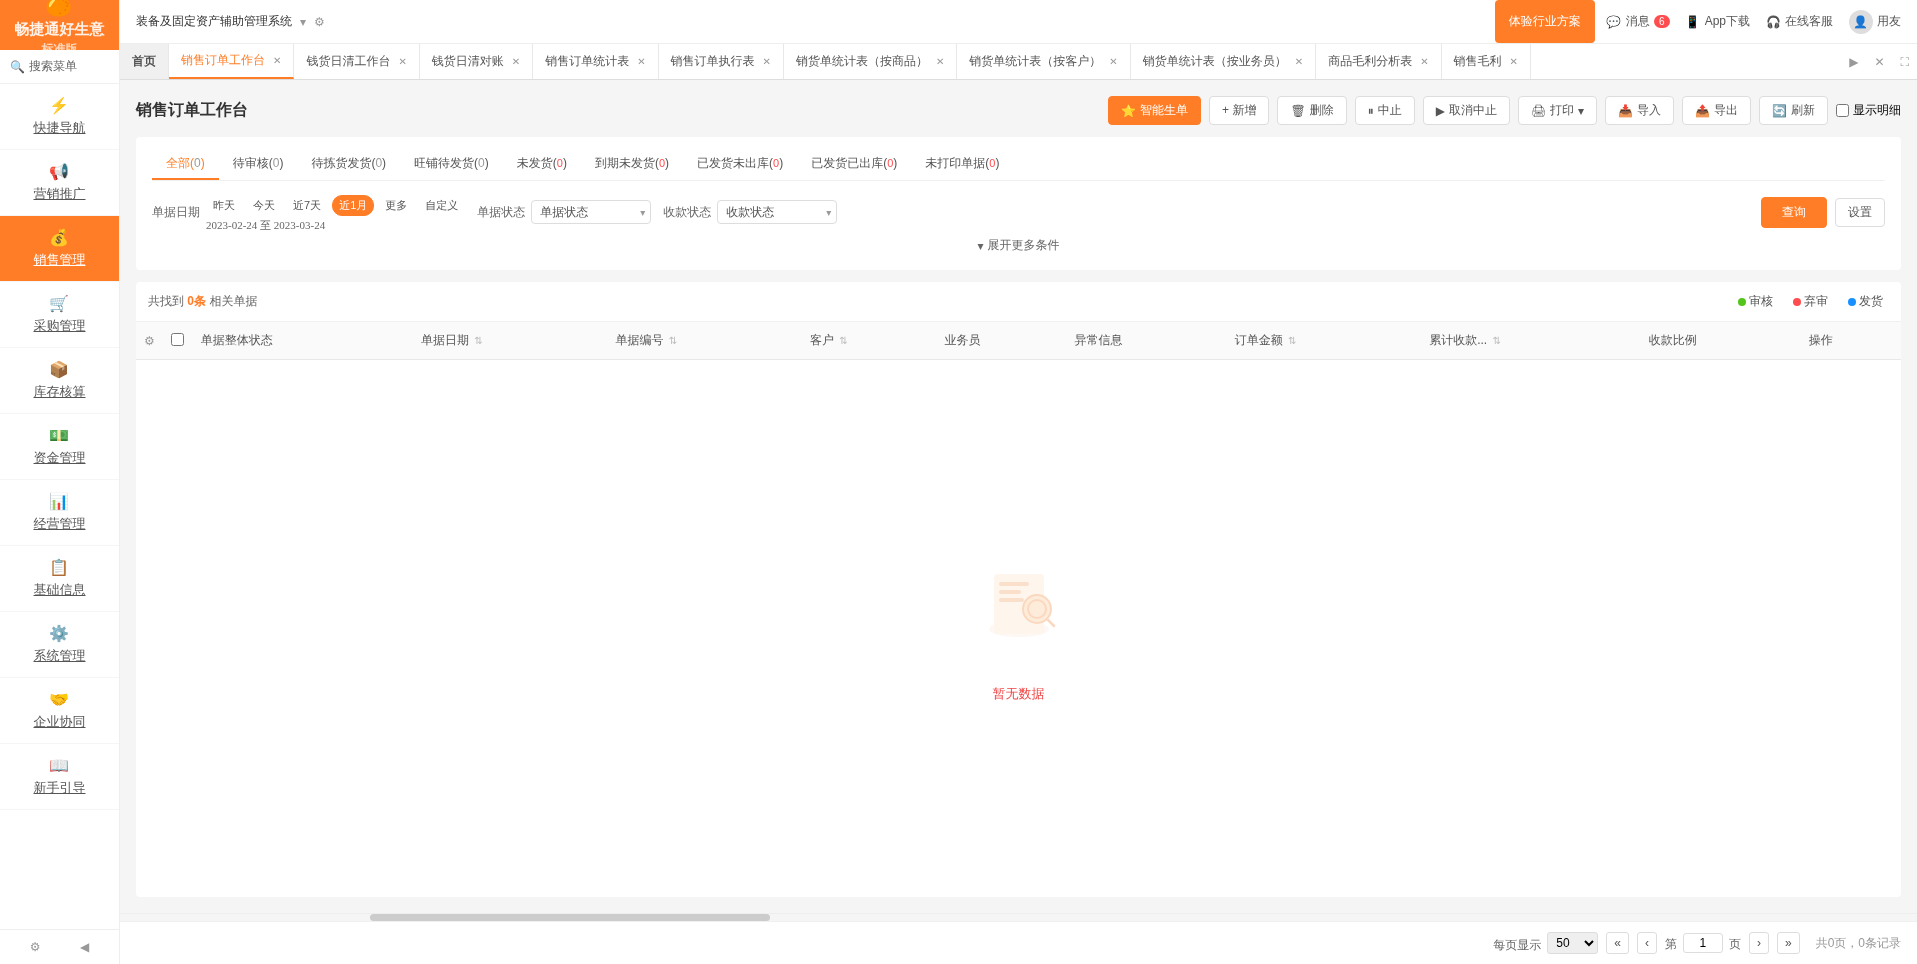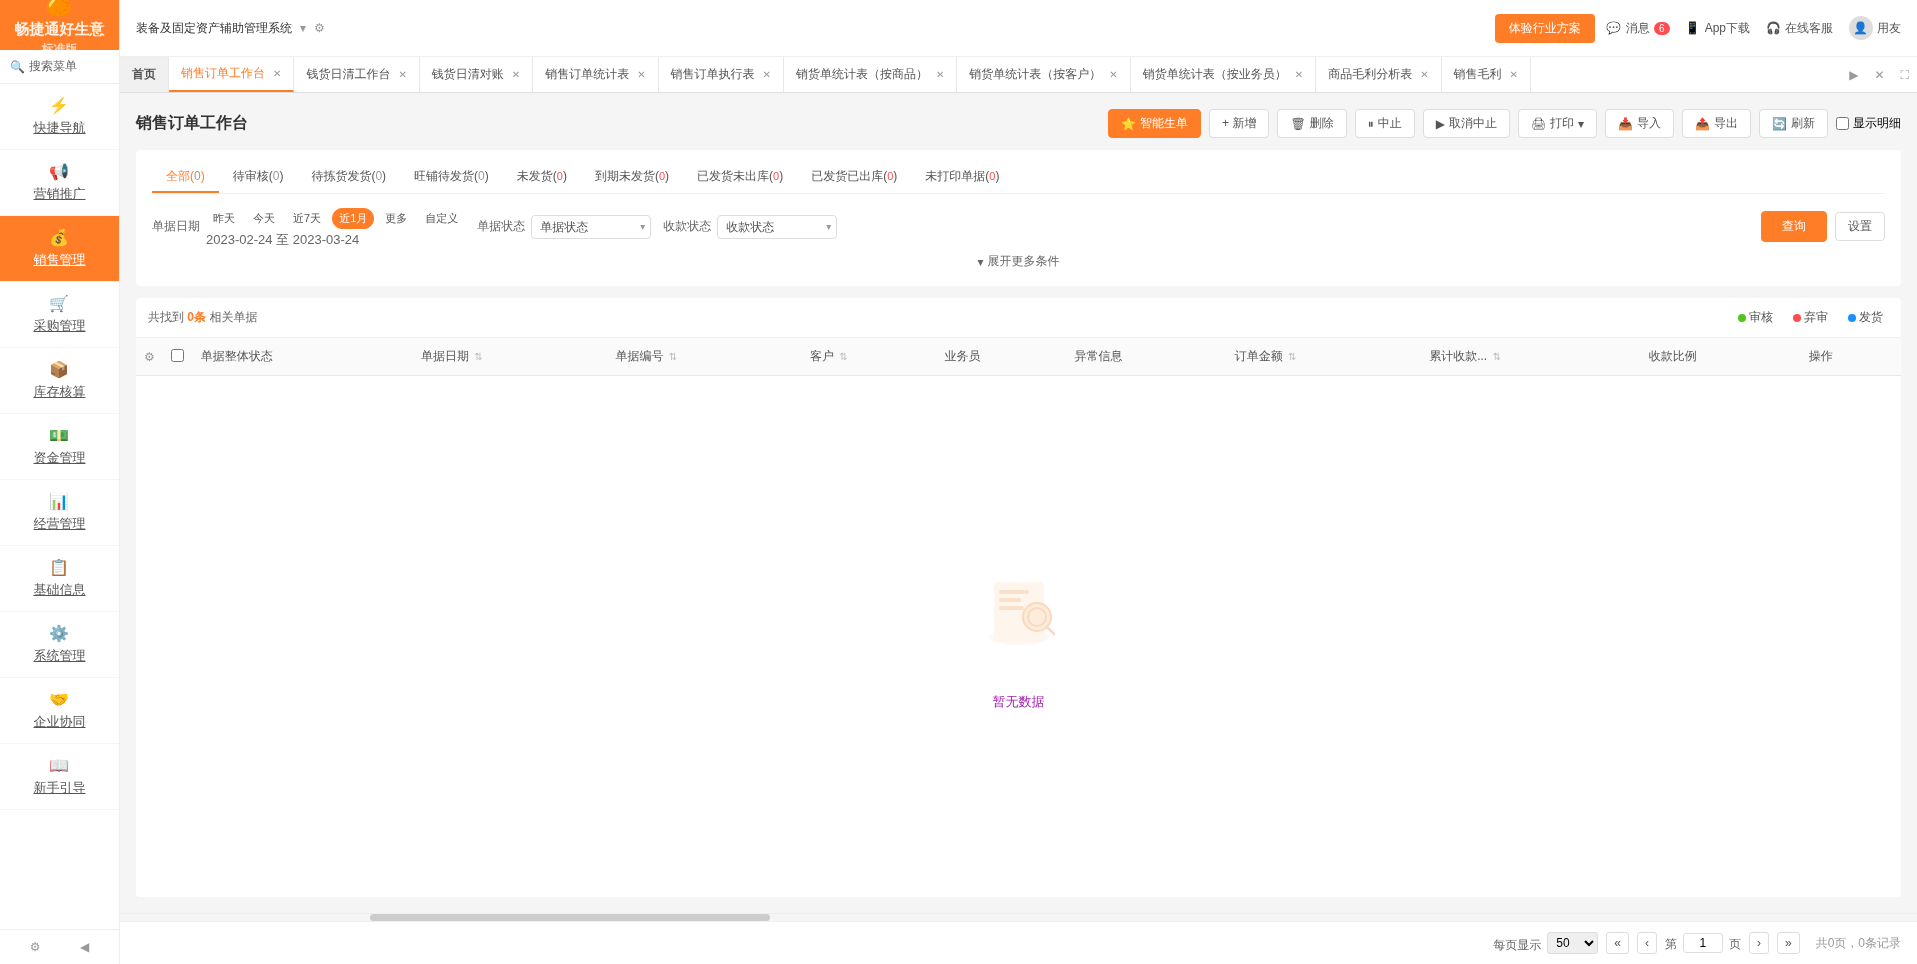--- a/index.html
+++ b/index.html
@@ -13,21 +13,21 @@
     .sidebar-item { padding: 12px 8px; display: flex; flex-direction: column; align-items: center; gap: 4px; cursor: pointer; color: #555; border-bottom: 1px solid #f5f5f5; }
     .sidebar-item.active { background: #ff7d26; color: white; }
     .sidebar-item .icon { font-size: 16px; }
     .sidebar-item .label { font-size: 13px; text-decoration: underline; }
     .sidebar-bottom { margin-top: auto; padding: 10px; display: flex; justify-content: space-around; border-top: 1px solid #eee; }
 
     
     .main { flex: 1; display: flex; flex-direction: column; overflow: hidden; }
 
     
-    .topbar { height: 57px; background: #fff; display: flex; align-items: center; padding: 0 16px; border-bottom: 1px solid #eee; gap: 12px; }
+    .topbar { height: 44px; background: #fff; display: flex; padding: 0 16px; border-bottom: 1px solid #eee; gap: 12px; }
     .topbar-title { flex: 1; font-size: 13px; color: #333; display: flex; align-items: center; gap: 8px; }
     .topbar-btn { background: #ff7d26; color: white; border: none; padding: 6px 14px; border-radius: 4px; cursor: pointer; font-size: 12px; }
     .topbar-actions { display: flex; align-items: center; gap: 16px; color: #555; font-size: 13px; }
     .topbar-actions .action-item { display: flex; align-items: center; gap: 4px; cursor: pointer; }
     .badge { background: #ff4d4f; color: white; border-radius: 10px; padding: 1px 5px; font-size: 10px; min-width: 16px; text-align: center; }
 
     
     .tabbar { height: 36px; background: #fff; display: flex; align-items: stretch; border-bottom: 1px solid #ddd; overflow: hidden; }
     .tab { padding: 0 12px; display: flex; align-items: center; gap: 4px; cursor: pointer; color: #555; border-right: 1px solid #e8e8e8; white-space: nowrap; font-size: 12px; }
     .tab.active { background: #fff; color: #ff7d26; border-bottom: 2px solid #ff7d26; }
@@ -53,21 +53,21 @@
     .filter-tab.active { color: #ff7d26; border-bottom-color: #ff7d26; }
     .filter-tab .count { color: #ff4d4f; font-size: 11px; }
     .filter-tab .count-zero { color: #999; }
 
     .filter-row { display: flex; align-items: center; gap: 12px; flex-wrap: wrap; }
     .filter-item { display: flex; align-items: center; gap: 6px; }
     .filter-label { color: #666; white-space: nowrap; }
     .filter-dates { display: flex; align-items: center; gap: 4px; margin-top: 4px; }
     .date-btn { padding: 2px 6px; border-radius: 3px; cursor: pointer; font-size: 11px; color: #555; border: 1px solid transparent; }
     .date-btn.active { background: #ff7d26; color: white; border-color: #ff7d26; border-radius: 10px; }
-    .date-range { color: #666; font-size: 13px; }
+    .date-range { color: #666; font-size: 11px; font-family: Liberation Serif, serif; }
     .filter-select { border: 1px solid #ddd; border-radius: 4px; padding: 4px 24px 4px 8px; color: #555; background: #fff; min-width: 120px; appearance: none; cursor: pointer; }
     .select-wrapper { position: relative; display: inline-flex; align-items: center; }
     .select-arrow { position: absolute; right: 6px; color: #999; pointer-events: none; font-size: 10px; }
     .expand-more { display: flex; align-items: center; justify-content: center; color: #666; cursor: pointer; font-size: 12px; gap: 4px; width: 100%; padding: 4px; }
 
     
     .table-card { background: #fff; border-radius: 4px; flex: 1; overflow: hidden; display: flex; flex-direction: column; }
     .table-header-bar { display: flex; align-items: center; justify-content: space-between; padding: 8px 12px; border-bottom: 1px solid #f0f0f0; gap: 39px; }
     .table-count { color: #666; font-size: 12px; }
     .table-count .highlight { color: #ff7d26; font-weight: bold; }
@@ -81,21 +81,21 @@
     table { width: 100%; border-collapse: collapse; }
     thead tr { background: #fafafa; }
     th { padding: 10px 8px; text-align: left; color: #555; font-weight: normal; border-bottom: 1px solid #e8e8e8; white-space: nowrap; font-size: 12px; }
     th .sort-icon { color: #bbb; font-size: 10px; margin-left: 2px; }
     .th-checkbox { width: 30px; }
     .settings-col { width: 20px; color: #999; cursor: pointer; }
 
     
     .empty-state { flex: 1; display: flex; flex-direction: column; align-items: center; justify-content: center; padding: 60px; color: #999; }
     .empty-icon { font-size: 80px; margin-bottom: 12px; opacity: 0.4; }
-    .empty-text { font-size: 13px; color: #a21caf; }
+    .empty-text { font-size: 13px; color: #ef4444; }
 
     
     .pagination { display: flex; align-items: center; justify-content: flex-end; padding: 10px 16px; background: #fff; border-top: 1px solid #f0f0f0; gap: 8px; }
     .page-info { color: #666; font-size: 12px; display: flex; align-items: flex-end; gap: 6px; }
     .page-input { width: 40px; border: 1px solid #ddd; border-radius: 3px; padding: 2px 4px; text-align: center; }
     .page-btn { padding: 3px 7px; border: 1px solid #ddd; border-radius: 3px; cursor: pointer; color: #555; background: #fff; font-size: 12px; }
     .page-summary { color: #999; font-size: 12px; margin-left: 8px; }
     .per-page-select { border: 1px solid #ddd; border-radius: 3px; padding: 2px 4px; font-size: 12px; }
 
     

